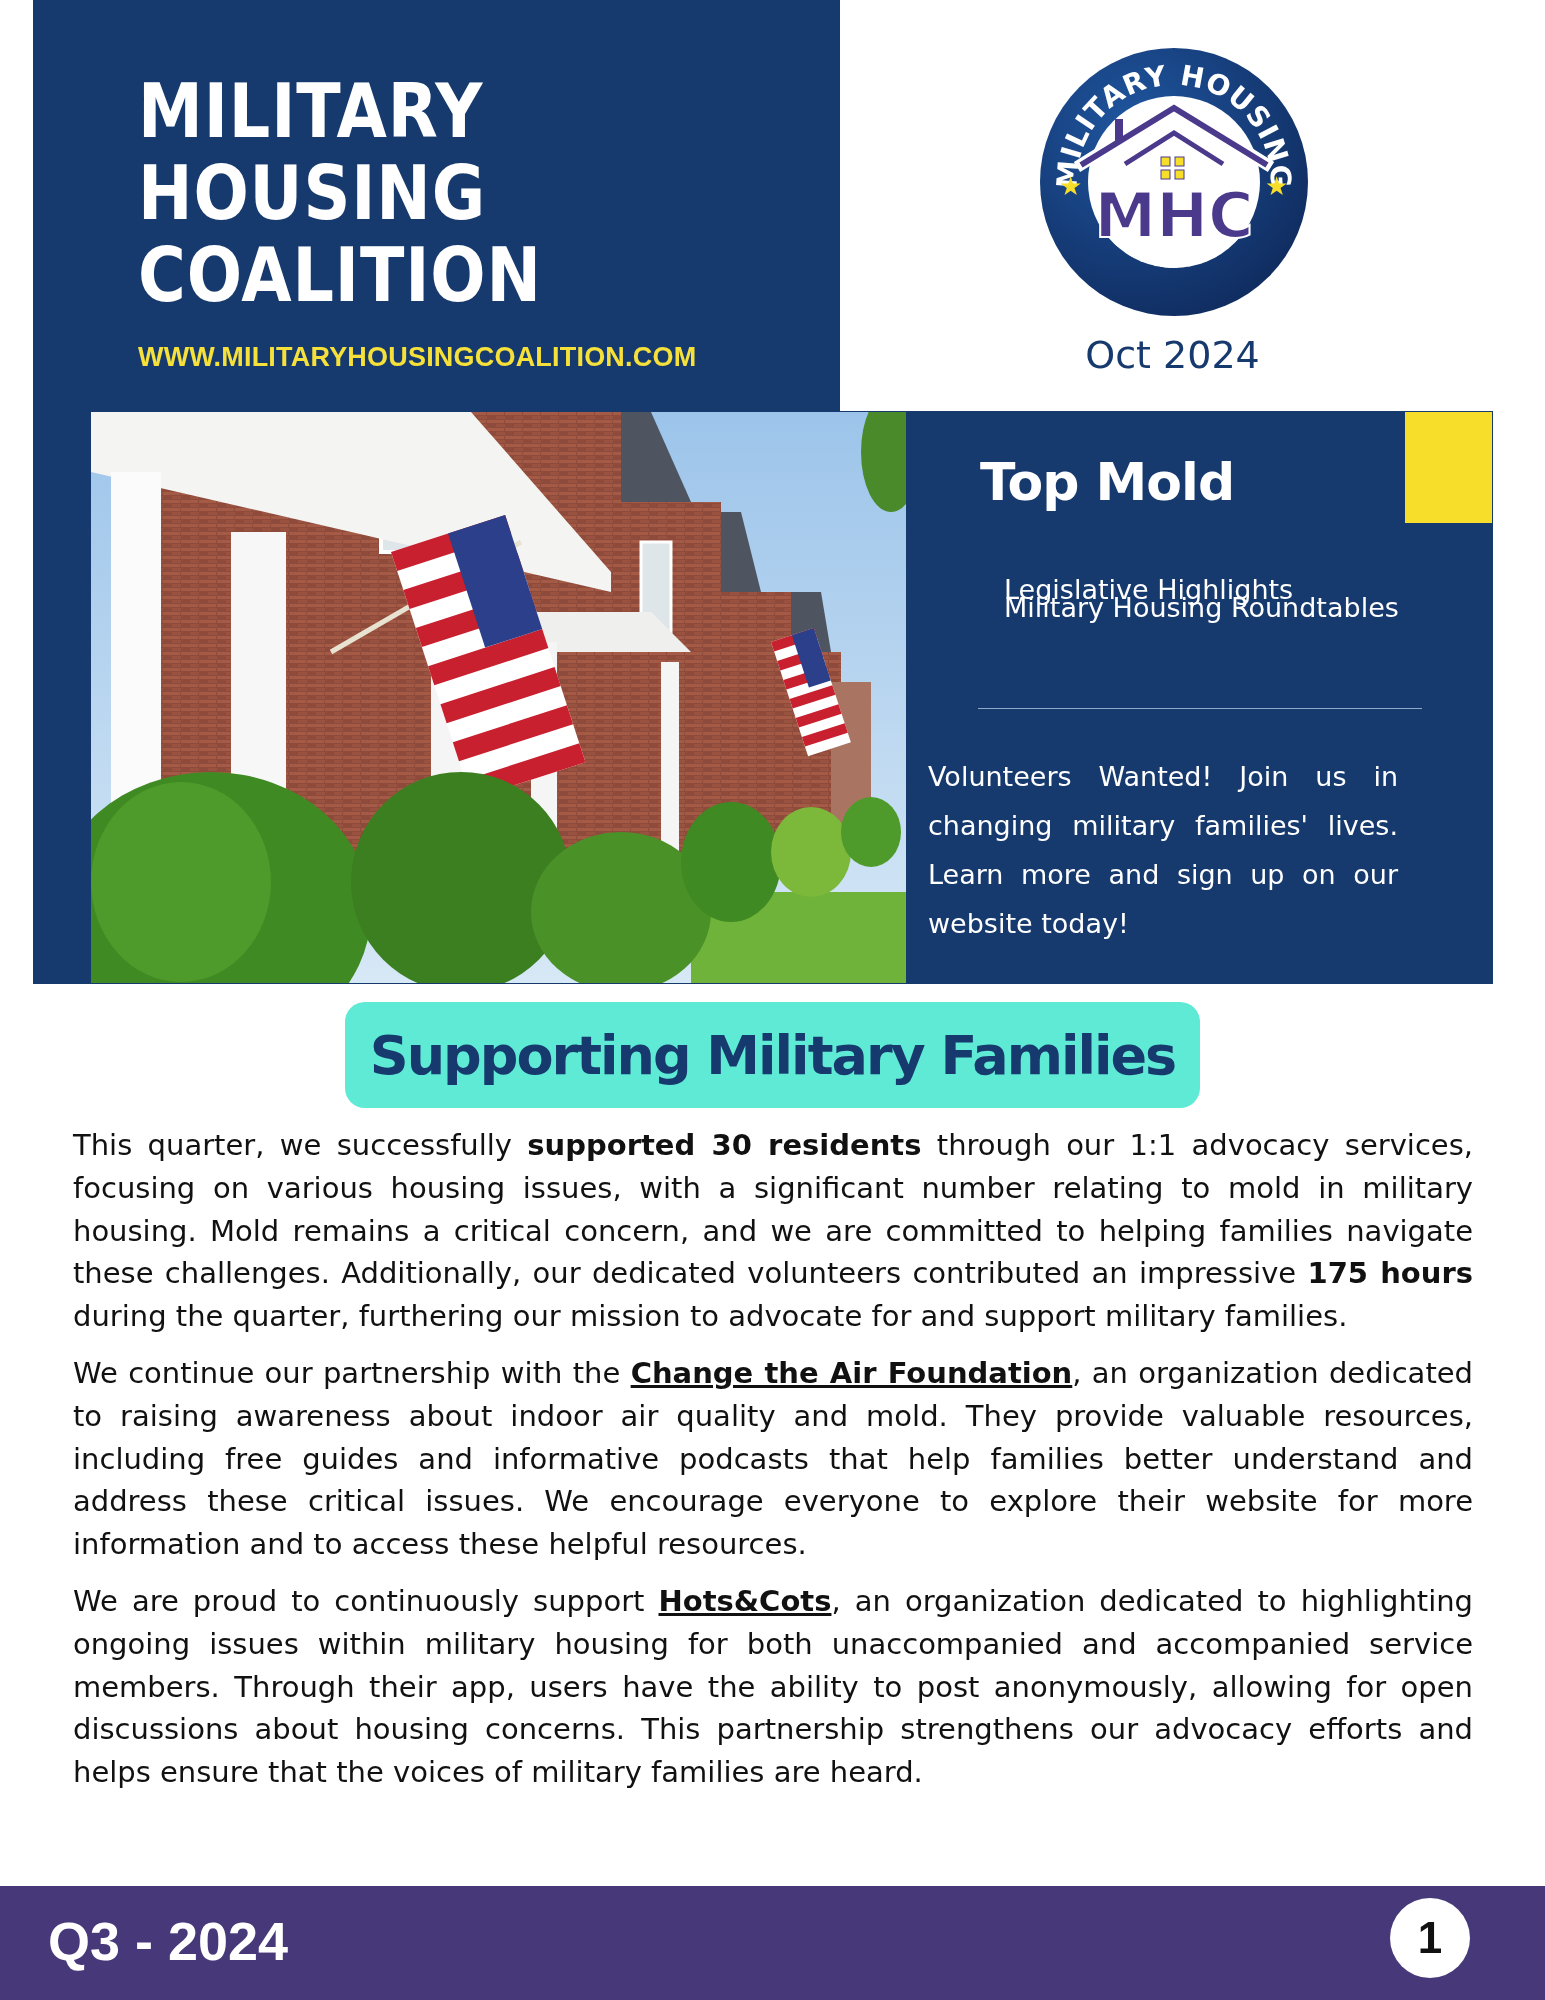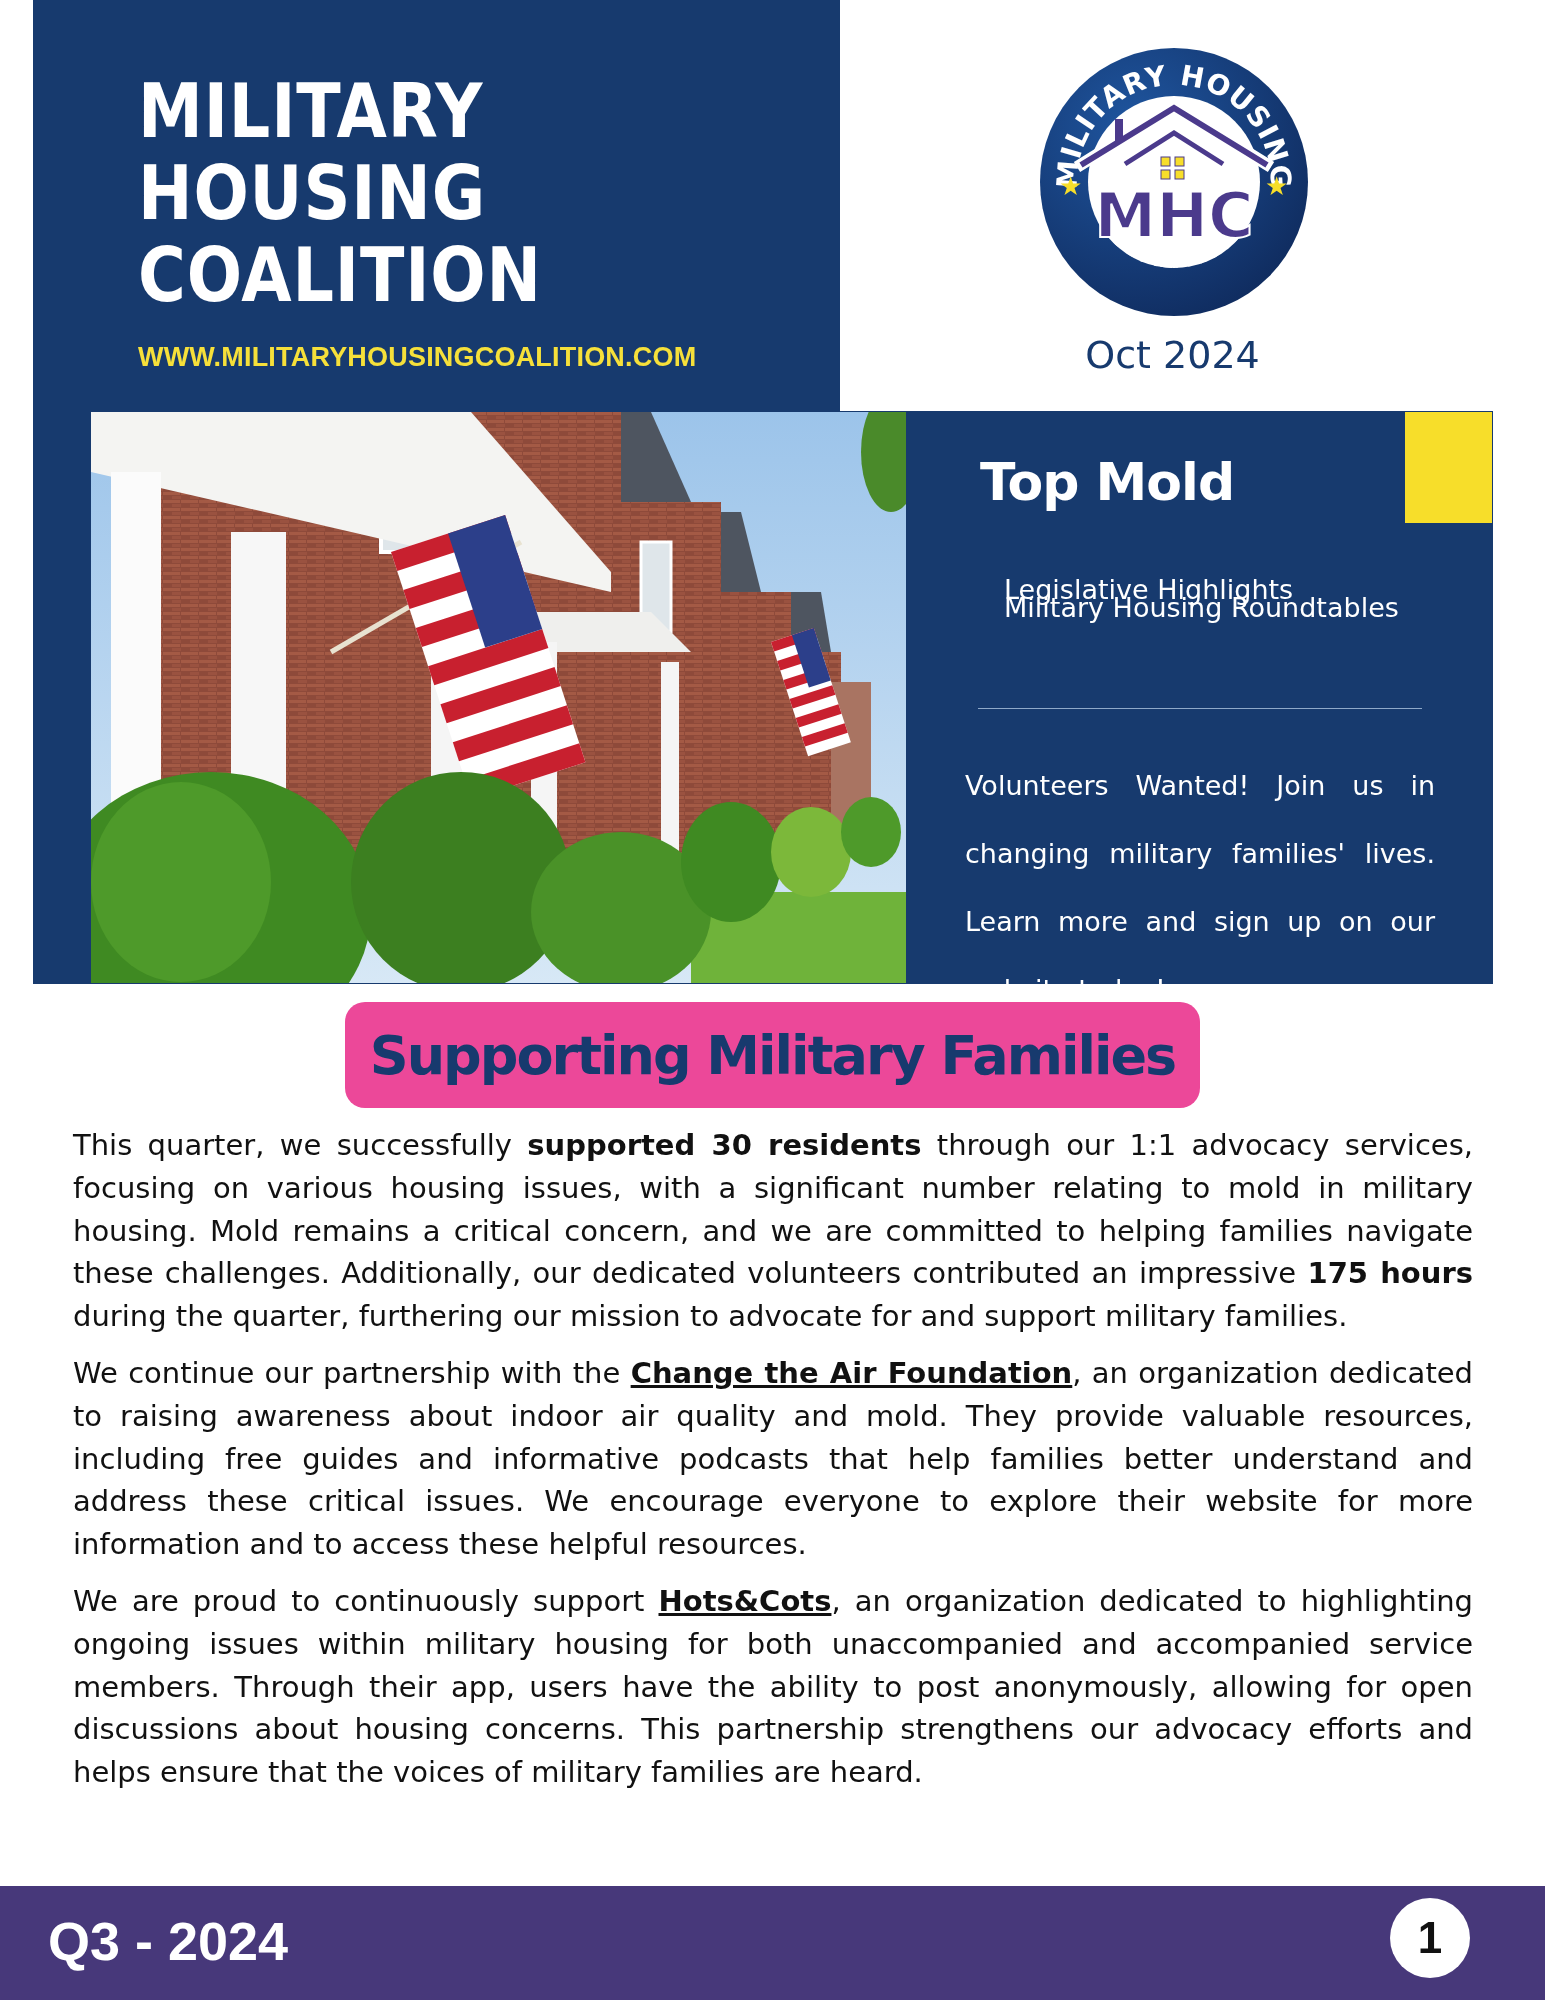--- a/index.html
+++ b/index.html
@@ -54,28 +54,28 @@
     .tn-item {
       position: absolute; left: 980px; font-family: "DejaVu Sans", sans-serif;
       font-size: 27px; color: #fff; margin-left: 24px;
     }
     .tn-item.i0 { top: 574px; font-weight: normal; }
     .tn-item.i1 { top: 592px; }
     .tn-divider {
       position: absolute; left: 978px; top: 708px; width: 444px; height: 1px; background: #8fa9c9;
     }
     .tn-volunteer {
-      position: absolute; left: 965px; top: 752px; width: 470px;
-      font-family: "DejaVu Sans", sans-serif; font-size: 27px; line-height: 68px; color: #fff;
+      position: absolute; left: 928px; top: 752px; width: 470px;
+      font-family: "DejaVu Sans", sans-serif; font-size: 27px; line-height: 49px; color: #fff;
       text-align: justify; text-align-last: left;
     }
 
     .section-pill {
       position: absolute; left: 345px; top: 1002px; width: 855px; height: 106px;
-      background: #ec4899; border-radius: 20px;
+      background: #5eead4; border-radius: 20px;
       display: flex; align-items: center; justify-content: center;
     }
     .section-pill h2 {
       font-family: "DejaVu Sans", sans-serif; font-weight: bold; font-size: 54px; color: #173a6e;
       letter-spacing: -2px;
     }
 
     .article {
       position: absolute; left: 73px; top: 1124px; width: 1400px;
       font-family: "DejaVu Sans", sans-serif; font-size: 29px; line-height: 42.8px; color: #111;

